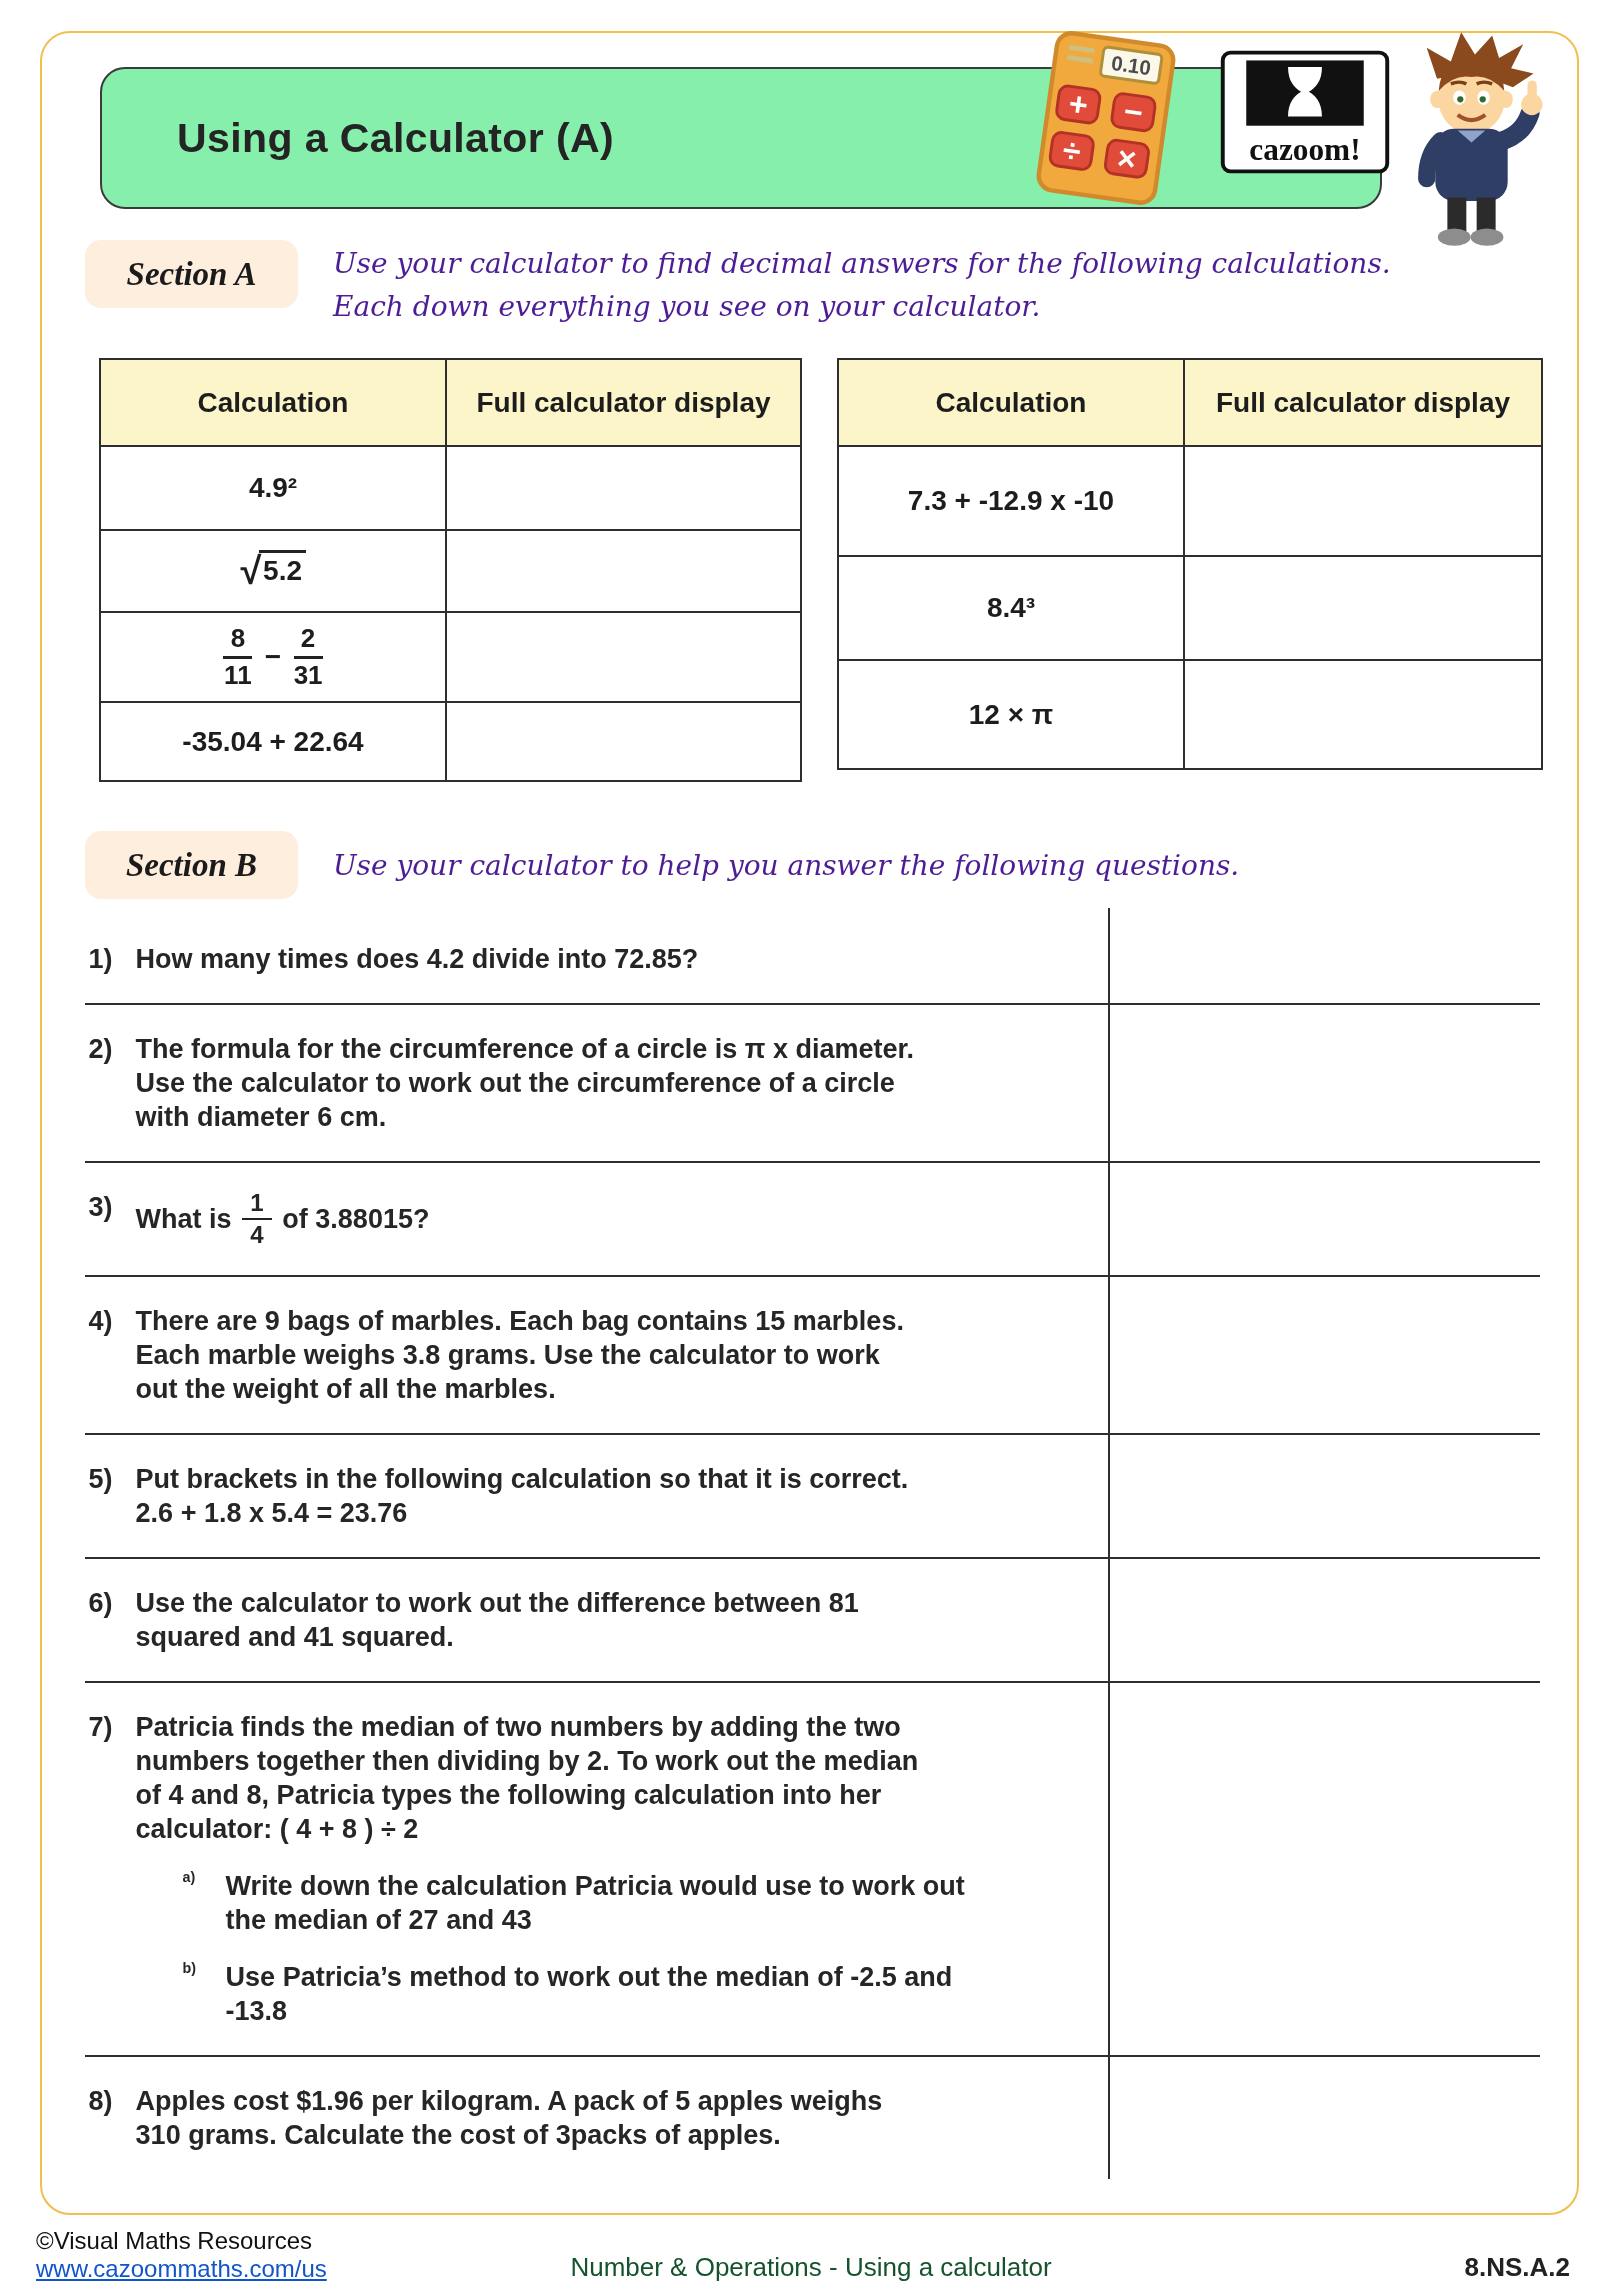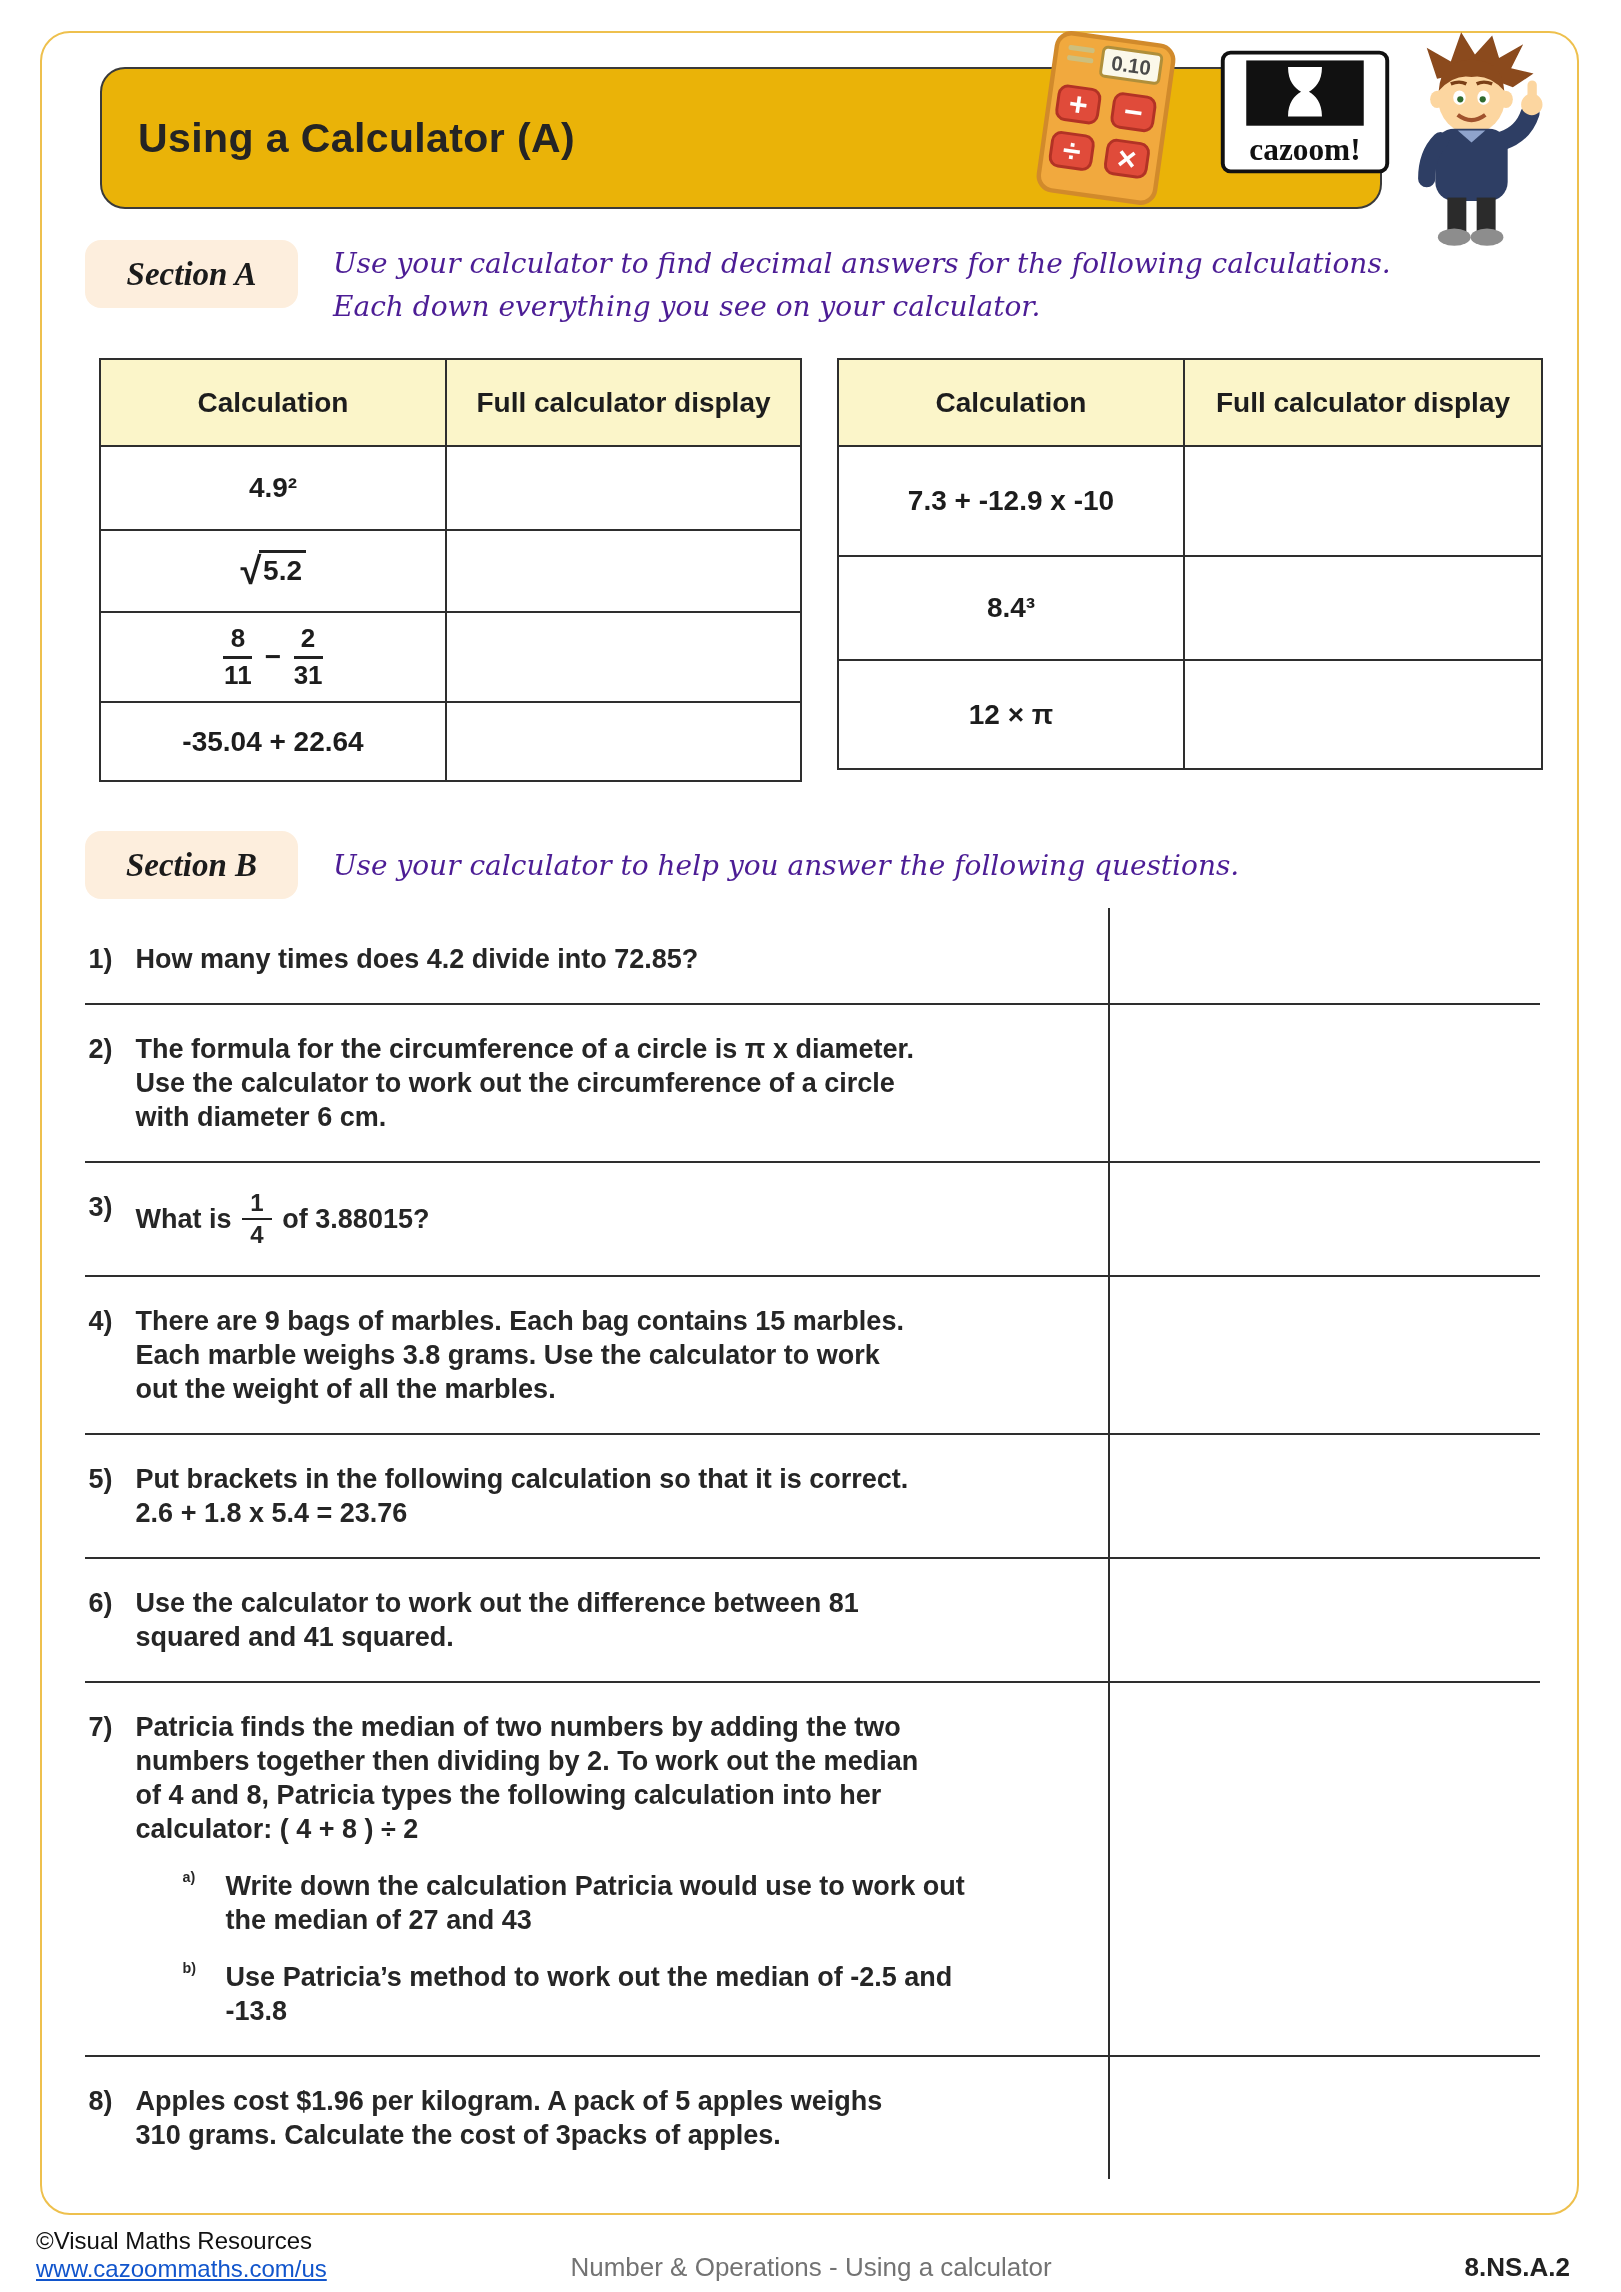--- a/index.html
+++ b/index.html
@@ -3,22 +3,22 @@
 <meta charset="utf-8">
 <style>
   html,body{margin:0;padding:0;background:#ffffff;}
   .page{position:relative;width:1622px;height:2293px;background:#ffffff;
         font-family:"Liberation Sans",sans-serif;color:#262626;overflow:hidden;}
 
   .border-frame{position:absolute;left:40px;top:31px;width:1535px;height:2180px;
         border:2.7px solid #eec04d;border-radius:30px;}
 
   .header-box{position:absolute;left:100px;top:67px;width:1282px;height:142px;
-        border:2.7px solid #3a3a3a;border-radius:25px;background:#eab308;
-        display:flex;align-items:center;padding-left:36px;box-sizing:border-box;}
+        border:2.7px solid #3a3a3a;border-radius:25px;background:#86efac;
+        display:flex;align-items:center;padding-left:75px;box-sizing:border-box;}
   .page-title{font-size:41px;font-weight:bold;color:#242424;letter-spacing:0.4px;}
 
   .calc-icon{position:absolute;left:1030px;top:30px;width:152px;height:176px;}
   .cazoom-logo{position:absolute;left:1220px;top:50px;width:170px;height:124px;}
   .boy{position:absolute;left:1384px;top:27px;width:175px;height:224px;}
 
   .section-label{position:absolute;width:213px;height:68px;background:#fdeedd;
         border-radius:16px;display:flex;align-items:center;justify-content:center;
         font-family:"Liberation Serif",serif;font-style:italic;font-weight:bold;
         font-size:33px;color:#1b1b1b;}
@@ -47,21 +47,21 @@
   .q-body-inline{width:922px;font-weight:bold;font-size:27px;line-height:34px;
         display:flex;align-items:center;}
   .frac-sm{display:inline-block;text-align:center;font-size:24px;line-height:26px;margin:0 10.7px;}
   .frac-sm .num{display:block;border-bottom:2.7px solid #222;padding:0 8px 1.8px;}
   .frac-sm .den{display:block;padding-top:1.8px;}
   .sub{display:flex;margin-top:23px;margin-left:47px;}
   .sub-label{width:43px;flex:none;font-weight:bold;}
 
   .footer-left{position:absolute;left:36px;top:2227px;font-size:24px;color:#111;}
   .footer-url{color:#1155cc;text-decoration:underline;font-size:24px;}
-  .footer-center{position:absolute;left:0;right:0;top:2252px;text-align:center;font-size:26px;color:#737373;}
+  .footer-center{position:absolute;left:0;right:0;top:2252px;text-align:center;font-size:26px;color:#14532d;}
   .footer-right{position:absolute;right:52px;top:2252px;font-size:26px;color:#222;font-weight:600;}
 </style>
 </head>
 <body>
 
 <div class="page">
 
   <div class="border-frame"></div>
 
   <div class="header-box">

